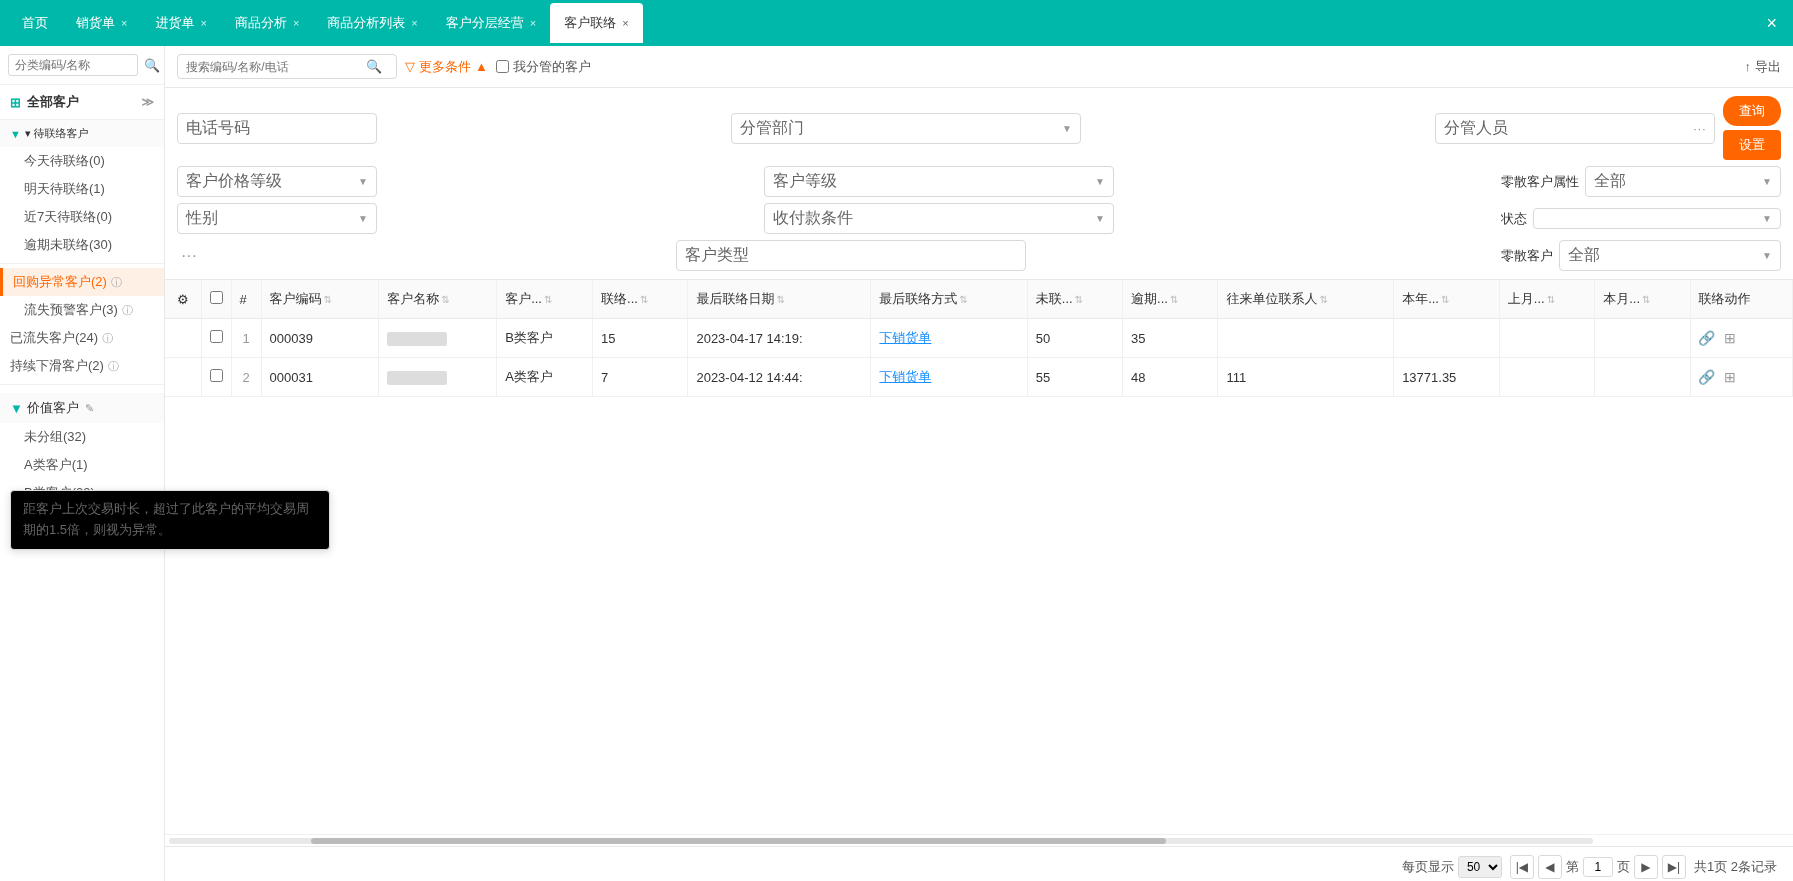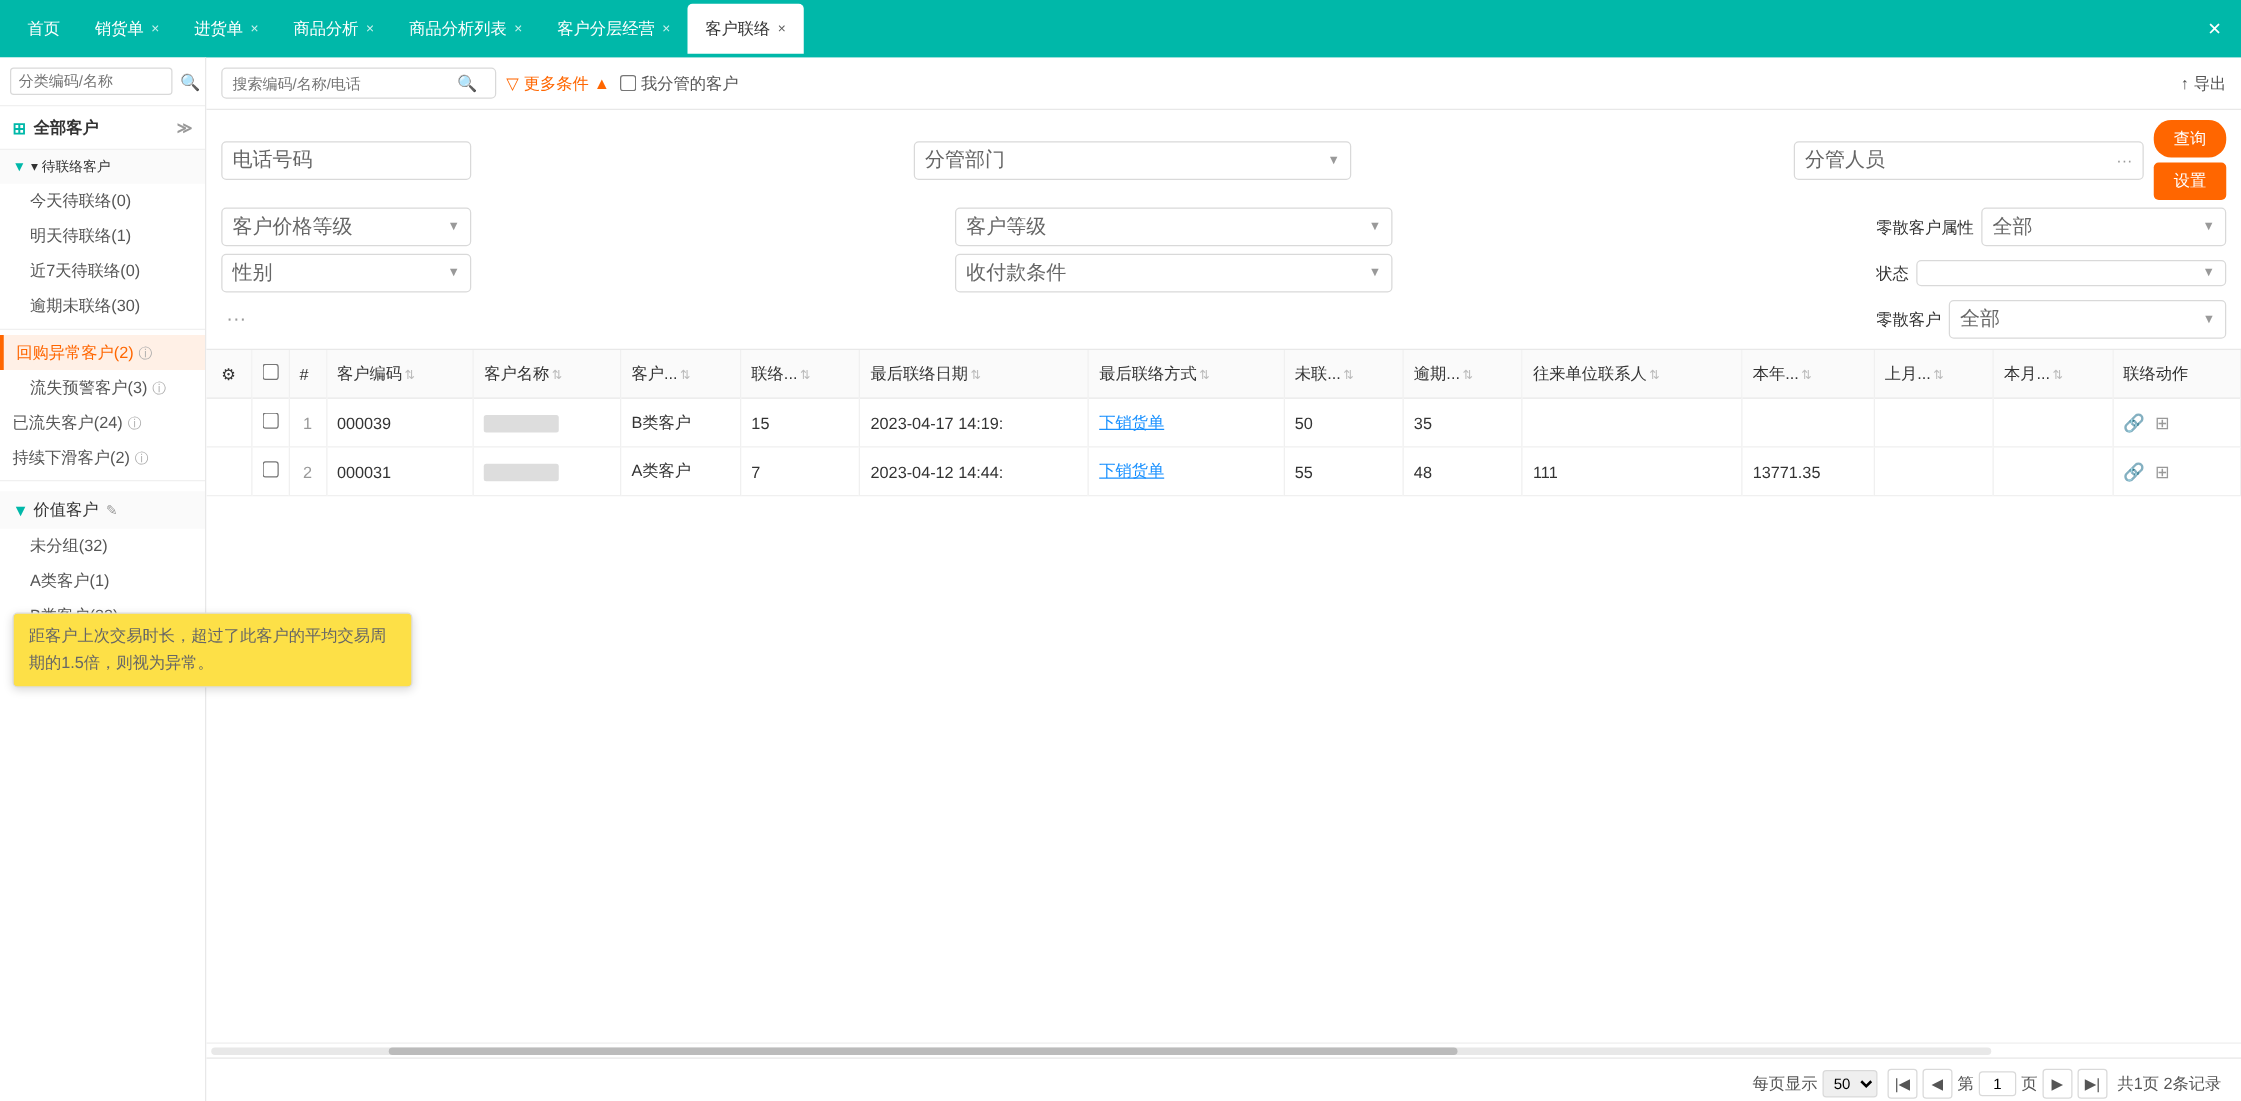--- a/index.html
+++ b/index.html
@@ -128,21 +128,21 @@
       cursor: pointer;
       background: #fafafa;
       margin-top: 4px;
     }
     
     
     .tooltip-overlay {
       position: absolute;
       top: 220px;
       left: 10px;
-      background: #fde047;
+      background: #000000;
       border: 1px solid #ddd;
       padding: 8px 12px;
       border-radius: 4px;
       font-size: 12px;
       color: #666;
       max-width: 320px;
       box-shadow: 0 2px 8px rgba(0,0,0,0.15);
       z-index: 100;
       line-height: 1.6;
     }
@@ -605,20 +605,23 @@
           <span>状态</span>
           <div class="filter-item" style="min-width:120px; flex:1;">
             <span class="arrow-down">▼</span>
           </div>
         </div>
       </div>
 
       <div class="filter-row">
         <span class="filter-dots">···</span>
         <div style="flex:1;"></div>
+        <div class="filter-item" style="min-width:350px;">
+          <label>客户类型</label>
+        </div>
         <div style="flex:1;"></div>
         <div class="filter-inline" style="min-width:280px;">
           <span>零散客户</span>
           <div class="filter-item" style="min-width:120px; flex:1;">
             <label>全部</label>
             <span class="arrow-down">▼</span>
           </div>
         </div>
       </div>
 

